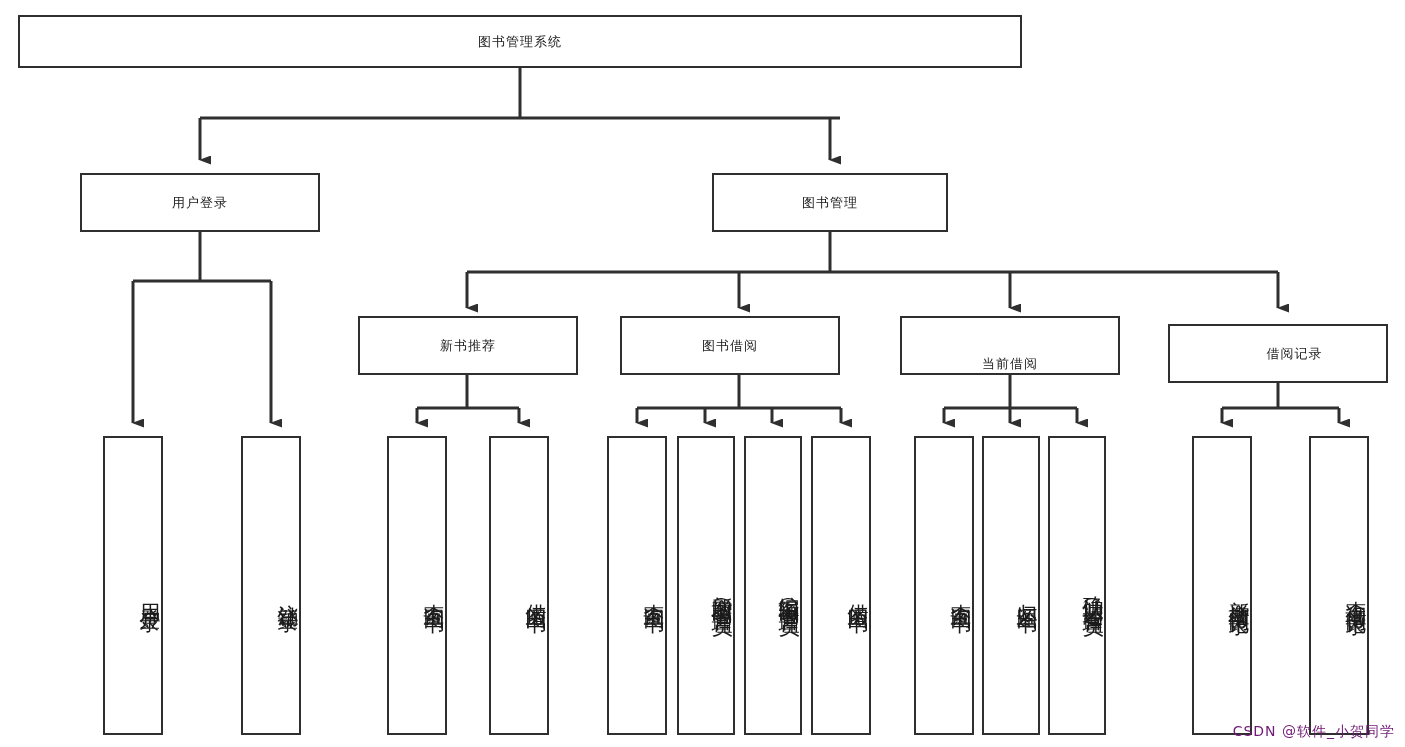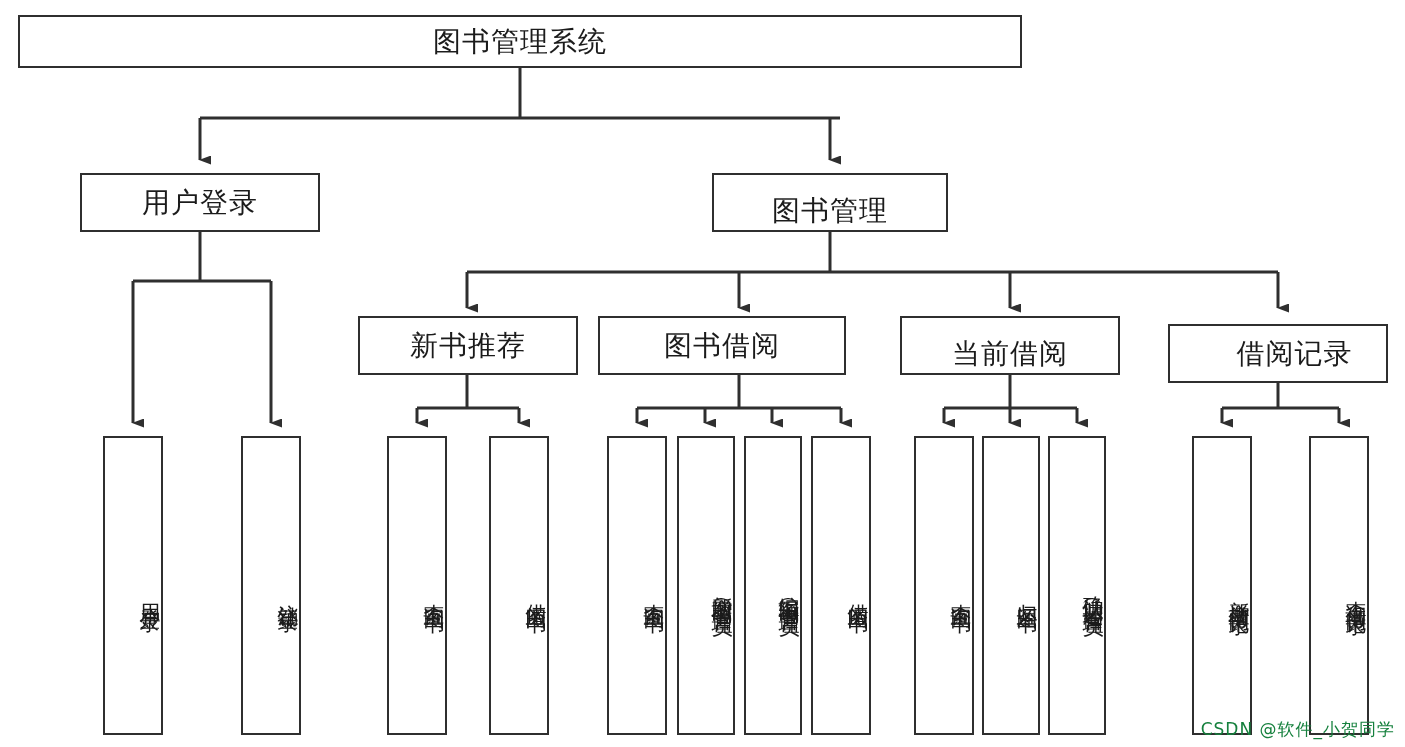--- a/index.html
+++ b/index.html
@@ -21,21 +21,21 @@
     position: absolute;
     box-sizing: border-box;
     border: 2px solid #2f2f2f;
     background: #ffffff;
     display: flex;
     align-items: center;
     justify-content: center;
     color: #1b1b1b;
   }
   .node.horiz {
-    font-size: 28px;
+    font-size: 13px;
     letter-spacing: 1px;
   }
   .node.vert {
     writing-mode: vertical-rl;
     text-orientation: upright;
     font-size: 21px;
     letter-spacing: 3px;
     padding-top: 14px;
     align-items: flex-start;
     justify-content: center;
@@ -50,22 +50,22 @@
     left: 0;
     top: 0;
     width: 1405px;
     height: 747px;
     pointer-events: none;
   }
   .watermark {
     position: absolute;
     right: 10px;
     bottom: 6px;
-    font-size: 17px;
-    color: #15803d;
+    font-size: 14px;
+    color: #701a75;
     letter-spacing: 1px;
     white-space: nowrap;
     margin-left: 39px;
   }
 </style>
 </head>
 <body>
 
 <div id="canvas">
 
@@ -119,28 +119,28 @@
     </g>
   </svg>
 
   <div class="node horiz" style="left:18px; top:15px; width:1004px; height:53px;">
     <span class="lbl">图书管理系统</span>
   </div>
 
   <div class="node horiz" style="left:80px; top:173px; width:240px; height:59px;">
     <span class="lbl">用户登录</span>
   </div>
-  <div class="node horiz" style="left:712px; top:173px; width:236px; height:59px;align-items:flex-end;">
+  <div class="node horiz" style="left:712px; top:173px; width:236px; height:59px;">
     <span class="lbl">图书管理</span>
   </div>
 
   <div class="node horiz" style="left:358px; top:316px; width:220px; height:59px;font-family:Liberation Serif, serif;">
     <span class="lbl">新书推荐</span>
   </div>
-  <div class="node horiz" style="left:598px; top:316px; width:248px; height:59px;">
+  <div class="node horiz" style="left:620px; top:316px; width:220px; height:59px;">
     <span class="lbl">图书借阅</span>
   </div>
   <div class="node horiz" style="left:900px; top:316px; width:220px; height:59px;align-items:flex-end;">
     <span class="lbl">当前借阅</span>
   </div>
   <div class="node horiz" style="left:1168px; top:324px; width:220px; height:59px;padding-left:33px;">
     <span class="lbl">借阅记录</span>
   </div>
 
   <div class="node vert" style="left:103px; top:436px; width:60px; height:299px;">

